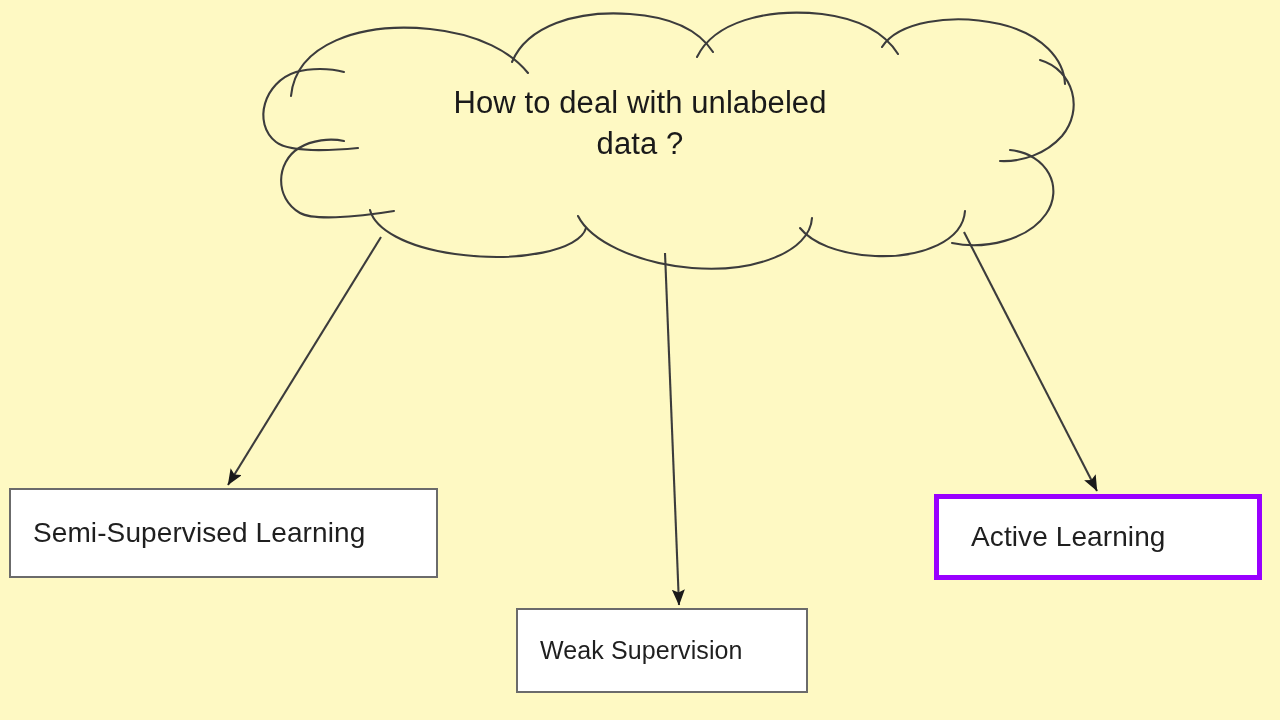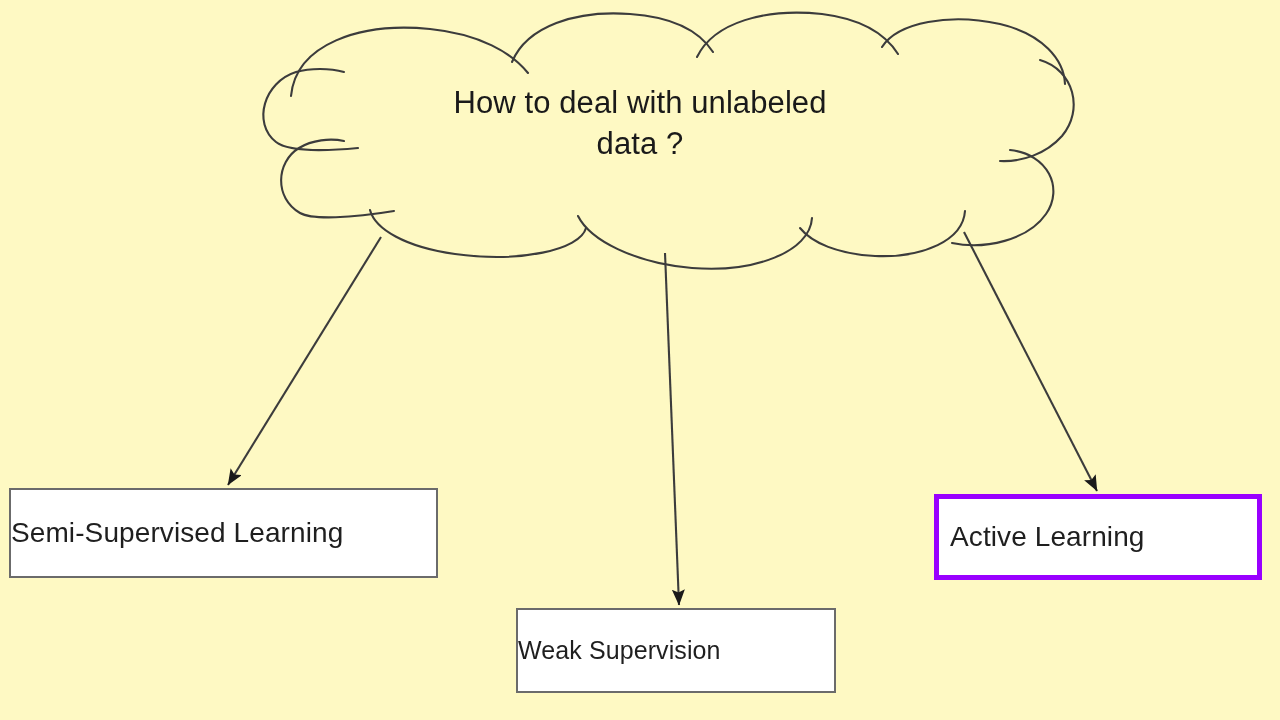--- a/index.html
+++ b/index.html
@@ -35,47 +35,48 @@
     letter-spacing: 0.1px;
   }
   .node-box {
     position: absolute;
     background: #ffffff;
     box-sizing: border-box;
     display: flex;
     align-items: center;
   }
   .node-label {
+    padding-left: 22px;
     color: #1f1f1f;
     letter-spacing: 0.1px;
   }
   #box-semi {
     left: 9px;
     top: 488px;
     width: 429px;
     height: 90px;
     border: 2px solid #6b6b6b;
   }
   #box-semi .node-label { font-size: 28px; }
   #box-weak {
     left: 516px;
     top: 608px;
-    width: 320px;
+    width: 292px;
     height: 85px;
     border: 2px solid #6b6b6b;
   }
   #box-weak .node-label { font-size: 25px; }
   #box-active {
     left: 934px;
     top: 494px;
     width: 328px;
     height: 86px;
     border: 5px solid #9900ff;
   }
-  #box-active .node-label { font-size: 28px; padding-left: 11px; }
+  #box-active .node-label { font-size: 28px; padding-left: 32px; }
 </style>
 </head>
 <body>
 
 <div id="canvas">
 
   <svg id="diagram-svg" viewBox="0 0 1280 720" xmlns="http://www.w3.org/2000/svg">
     <defs>
       <marker id="arrowhead" markerWidth="9" markerHeight="9" refX="7.4" refY="3.1" orient="auto" markerUnits="strokeWidth">
         <path d="M0,0 L7.6,3.1 L0,6.2 L1.5,3.1 Z" fill="#1a1a1a"></path>

